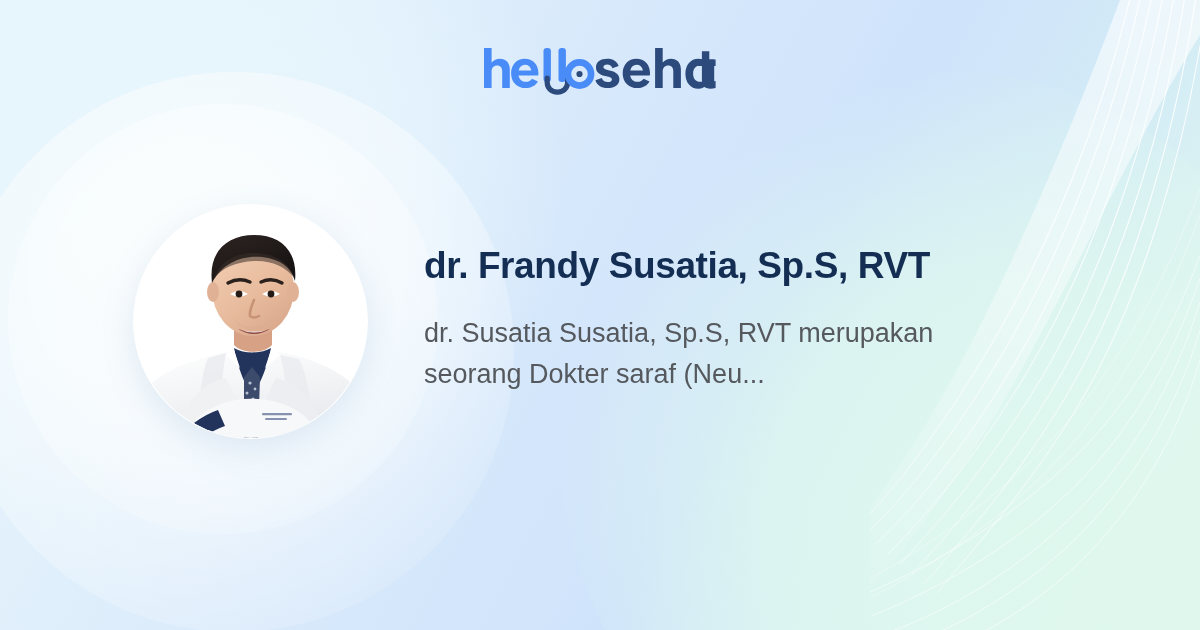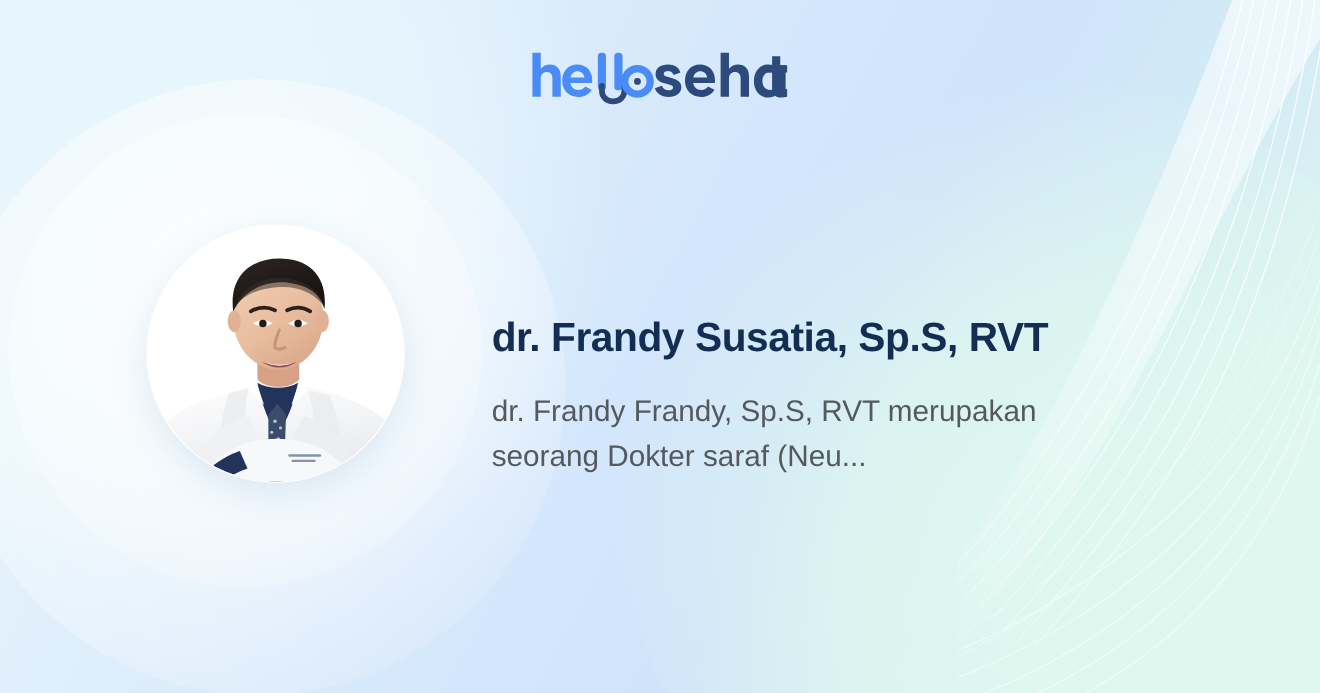--- a/index.html
+++ b/index.html
@@ -121,24 +121,23 @@
     overflow: hidden;
     background: #ffffff;
     box-shadow: 0 0 0 1px rgba(255,255,255,0.9),
                 0 10px 34px rgba(86,130,180,0.16);
   }
   .avatar svg { display: block; }
 
   
   .text-block {
     position: absolute;
-    left: 447px;
+    left: 424px;
     top: 243px;
     width: 612px;
-    margin-top: 41px;
   }
   .doctor-name {
     margin: 0;
     font-family: "Liberation Sans", sans-serif;
     font-size: 37px;
     line-height: 46px;
     font-weight: bold;
     letter-spacing: -0.4px;
     color: #132e52;
     white-space: nowrap;
@@ -351,16 +350,16 @@
         <g fill="#3b4f7d" opacity="0.6">
           <rect x="128" y="208" width="30" height="2.2" rx="1"></rect>
           <rect x="131" y="213" width="22" height="2" rx="1"></rect>
         </g>
       </g>
     </svg>
   </div>
 
   <div class="text-block">
     <h1 class="doctor-name">dr. Frandy Susatia, Sp.S, RVT</h1>
-    <p class="doctor-desc">dr. Frandy Frandy, Sp.S, RVT merupakan seorang Dokter saraf (Neu...</p>
+    <p class="doctor-desc">dr. Susatia Susatia, Sp.S, RVT merupakan seorang Dokter saraf (Neu...</p>
   </div>
 
 </div>
 
 </body></html>

